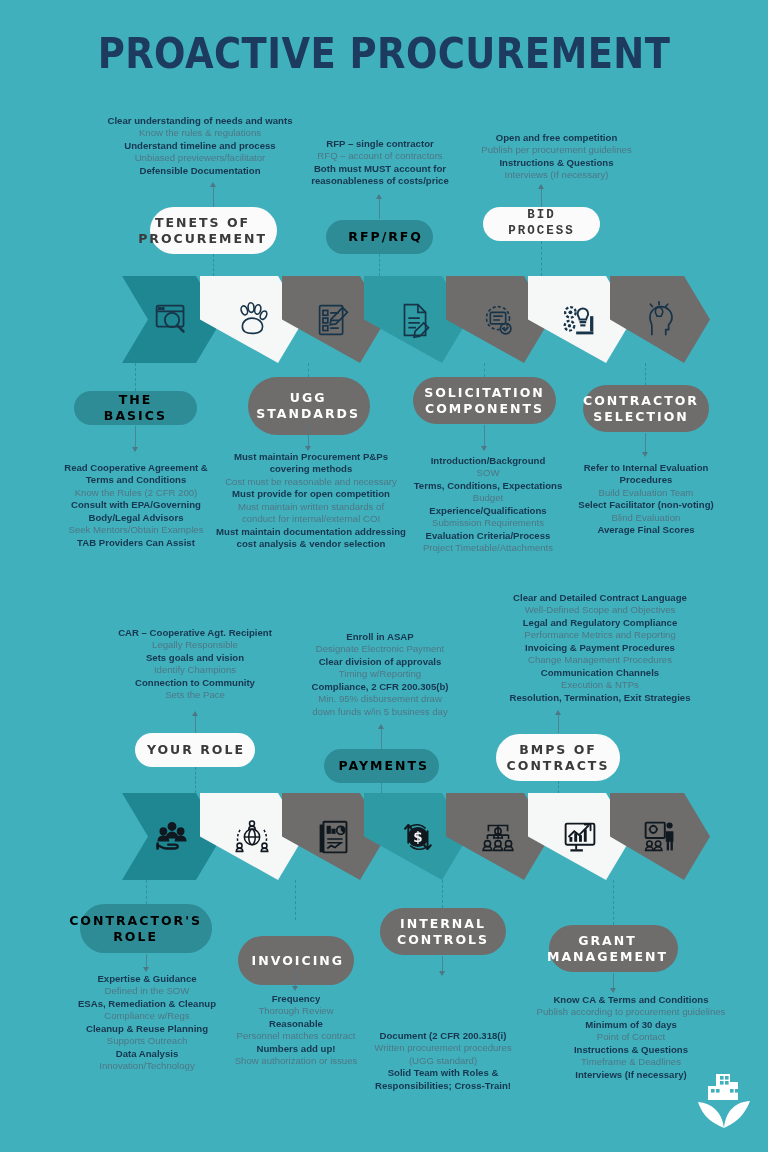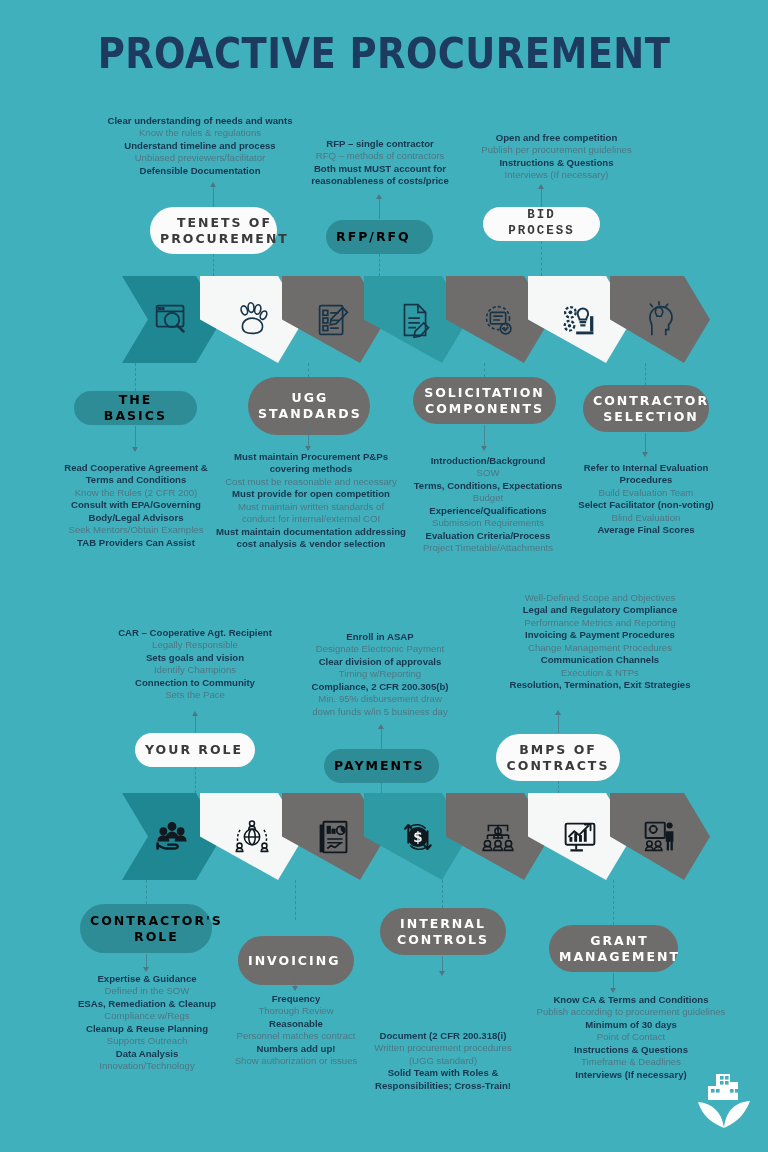--- a/index.html
+++ b/index.html
@@ -39,21 +39,21 @@
     color: #1F3B5B;
   }
   .txtblock .b { font-weight: 700; color:#17364F; display:block; }
   .txtblock .l { font-weight: 400; color:#4E7785; display:block; }
 
   
   .pill {
     position: absolute;
     display: flex;
     align-items: center;
-    justify-content: flex-start;
+    justify-content: flex-end;
     text-align: center;
     border-radius: 999px;
     font-weight: 700;
     font-size: 12.5px;
     letter-spacing: 2.0px;
     line-height: 1.25;
     padding: 0 10px;
     box-sizing: border-box;
     font-family: "DejaVu Sans", sans-serif;
   }
@@ -108,21 +108,21 @@
 
     <div class="txtblock" style="left:92px; top:115px; width:216px;">
         <span class="b">Clear understanding of needs and wants</span>
         <span class="l">Know the rules &amp; regulations</span>
         <span class="b">Understand timeline and process</span>
         <span class="l">Unbiased previewers/facilitator</span>
         <span class="b">Defensible Documentation</span>
       </div>
     <div class="txtblock" style="left:289px; top:138px; width:182px;">
         <span class="b">RFP – single contractor</span>
-        <span class="l">RFQ – methods of contractors</span>
+        <span class="l">RFQ – account of contractors</span>
         <span class="b">Both must MUST account for</span>
         <span class="b">reasonableness of costs/price</span>
       </div>
     <div class="txtblock" style="left:466px; top:132px; width:181px;">
         <span class="b">Open and free competition</span>
         <span class="l">Publish per procurement guidelines</span>
         <span class="b">Instructions &amp; Questions</span>
         <span class="l">Interviews (If necessary)</span>
       </div>
 
@@ -316,20 +316,21 @@
     <div class="txtblock" style="left:294px; top:631px; width:172px;">
         <span class="b">Enroll in ASAP</span>
         <span class="l">Designate Electronic Payment</span>
         <span class="b">Clear division of approvals</span>
         <span class="l">Timing w/Reporting</span>
         <span class="b">Compliance, 2 CFR 200.305(b)</span>
         <span class="l">Min. 95% disbursement draw</span>
         <span class="l">down funds w/in 5 business day</span>
       </div>
     <div class="txtblock" style="left:455px; top:592px; width:290px;">
+        <span class="b">Clear and Detailed Contract Language</span>
         <span class="l">Well-Defined Scope and Objectives</span>
         <span class="b">Legal and Regulatory Compliance</span>
         <span class="l">Performance Metrics and Reporting</span>
         <span class="b">Invoicing &amp; Payment Procedures</span>
         <span class="l">Change Management Procedures</span>
         <span class="b">Communication Channels</span>
         <span class="l">Execution &amp; NTPs</span>
         <span class="b">Resolution, Termination, Exit Strategies</span>
       </div>
 

